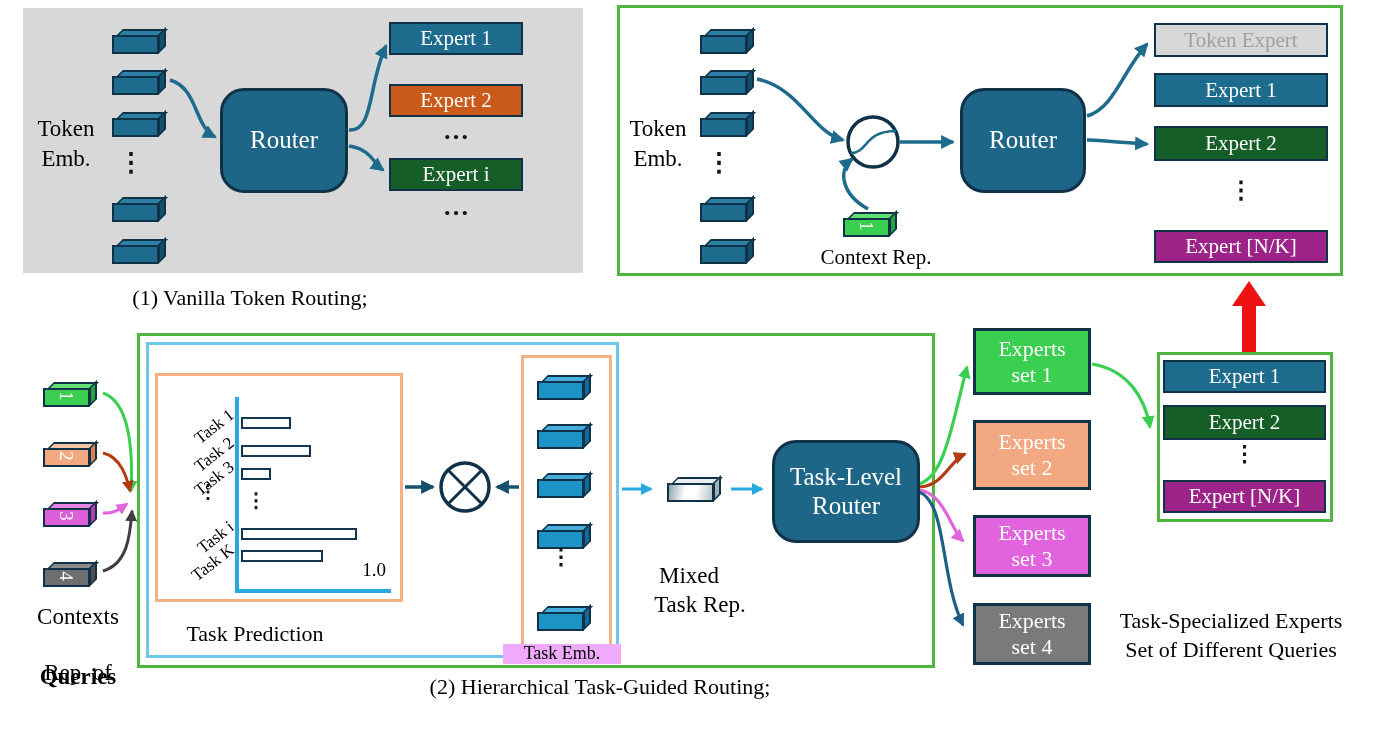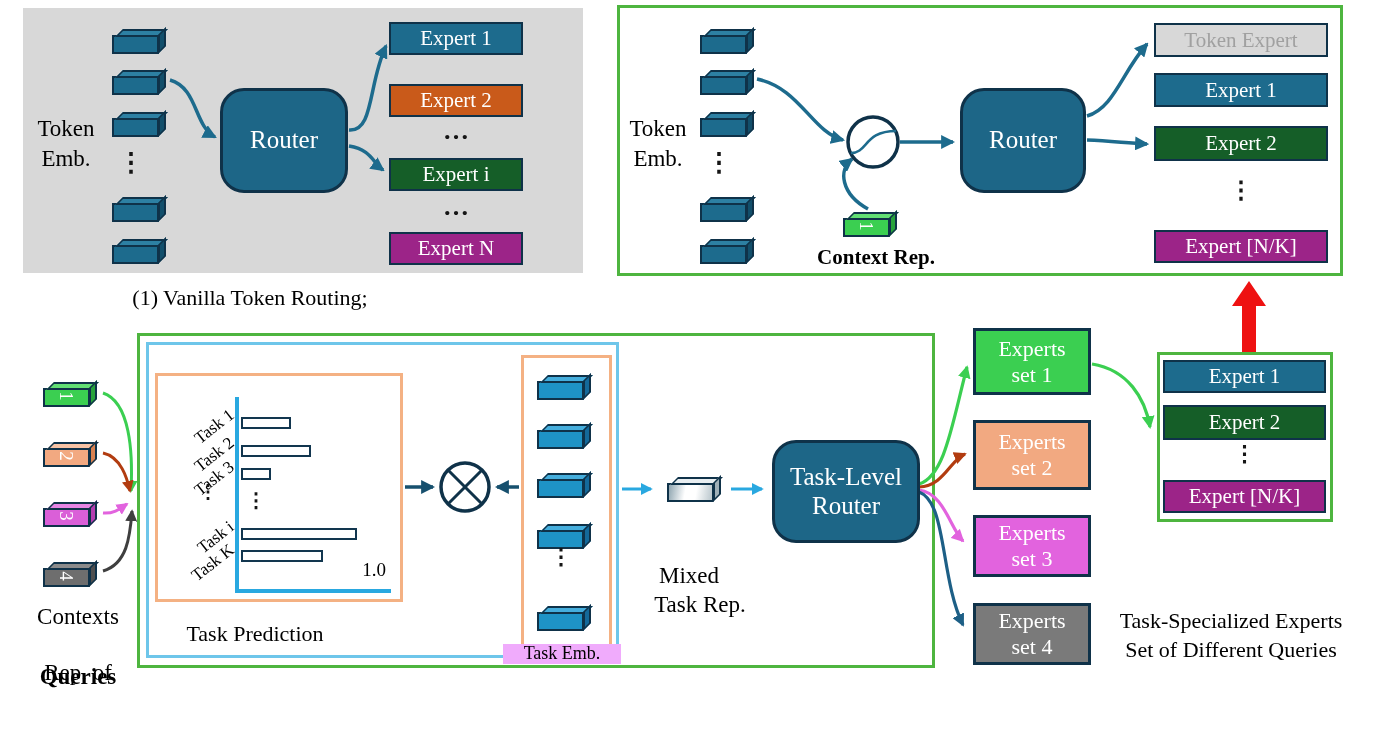--- a/index.html
+++ b/index.html
@@ -137,35 +137,34 @@
   <div class="lbl" style="left:28px;top:116px;width:76px;font-size:23px;">Token</div>
   <div class="lbl" style="left:28px;top:146px;width:76px;font-size:23px;">Emb.</div>
   <div class="router" style="left:220px;top:88px;width:128px;height:105px;font-size:25px;">
       <span>Router</span>
     </div>
   <div class="box c-teal" style="left:389px;top:22px;width:134px;height:33px;font-size:21px;">Expert 1</div>
   <div class="box c-orange" style="left:389px;top:84px;width:134px;height:33px;font-size:21px;">Expert 2</div>
   <div class="dots" style="left:389px;top:118px;width:134px;font-size:26px;">…</div>
   <div class="box c-dgreen" style="left:389px;top:158px;width:134px;height:33px;font-size:21px;">Expert i</div>
   <div class="dots" style="left:389px;top:194px;width:134px;font-size:26px;">…</div>
-  <div class="box c-purple" style="left:389px;top:232px;width:134px;height:33px;font-size:21px;">Expert N</div>
   <div class="lbl" style="left:105px;top:286px;width:290px;font-size:22px;">(1) Vanilla Token Routing;</div>
 
   <div class="blk b-teal" style="left:700px;top:35px;"></div>
   <div class="blk b-teal" style="left:700px;top:76px;"></div>
   <div class="blk b-teal" style="left:700px;top:118px;"></div>
   <div class="dots" style="left:706px;top:150px;width:24px;font-size:26px;">⋮</div>
   <div class="blk b-teal" style="left:700px;top:203px;"></div>
   <div class="blk b-teal" style="left:700px;top:245px;"></div>
   <div class="lbl" style="left:620px;top:116px;width:76px;font-size:23px;">Token</div>
   <div class="lbl" style="left:620px;top:146px;width:76px;font-size:23px;">Emb.</div>
   <div class="blk b-green" style="left:843px;top:218px;">
       <span class="num">1</span>
     </div>
-  <div class="lbl" style="left:798px;top:246px;width:156px;font-size:21px;font-weight:bold;">Context Rep.</div>
+  <div class="lbl" style="left:798px;top:246px;width:156px;font-size:21px;">Context Rep.</div>
   <div class="router" style="left:960px;top:88px;width:126px;height:105px;font-size:25px;">
       <span>Router</span>
     </div>
   <div class="box c-shared" style="left:1154px;top:23px;width:174px;height:34px;font-size:21px;">Token Expert</div>
   <div class="box c-teal" style="left:1154px;top:73px;width:174px;height:34px;font-size:21px;">Expert 1</div>
   <div class="box c-dgreen" style="left:1154px;top:126px;width:174px;height:35px;font-size:21px;">Expert 2</div>
   <div class="dots" style="left:1154px;top:178px;width:174px;font-size:24px;">⋮</div>
   <div class="box c-purple" style="left:1154px;top:230px;width:174px;height:33px;font-size:21px;">Expert [N/K]</div>
 
   <div class="blk b-green" style="left:43px;top:388px;">
@@ -244,14 +243,15 @@
   </div>
 
   <div class="box c-teal" style="left:1163px;top:360px;width:163px;height:33px;font-size:21px;">Expert 1</div>
   <div class="box c-dgreen" style="left:1163px;top:405px;width:163px;height:35px;font-size:21px;">Expert 2</div>
   <div class="dots" style="left:1163px;top:443px;width:163px;font-size:22px;">⋮</div>
   <div class="box c-purple" style="left:1163px;top:480px;width:163px;height:33px;font-size:21px;">Expert [N/K]</div>
 
   <div class="lbl" style="left:1095px;top:609px;width:272px;font-size:22px;">Task-Specialized Experts</div>
   <div class="lbl" style="left:1095px;top:638px;width:272px;font-size:22px;">Set of Different Queries</div>
 
+  <div class="lbl" style="left:337px;top:675px;width:526px;font-size:22px;">(2) Hierarchical Task-Guided Routing;</div>
 
 </div>
 
 </body></html>

